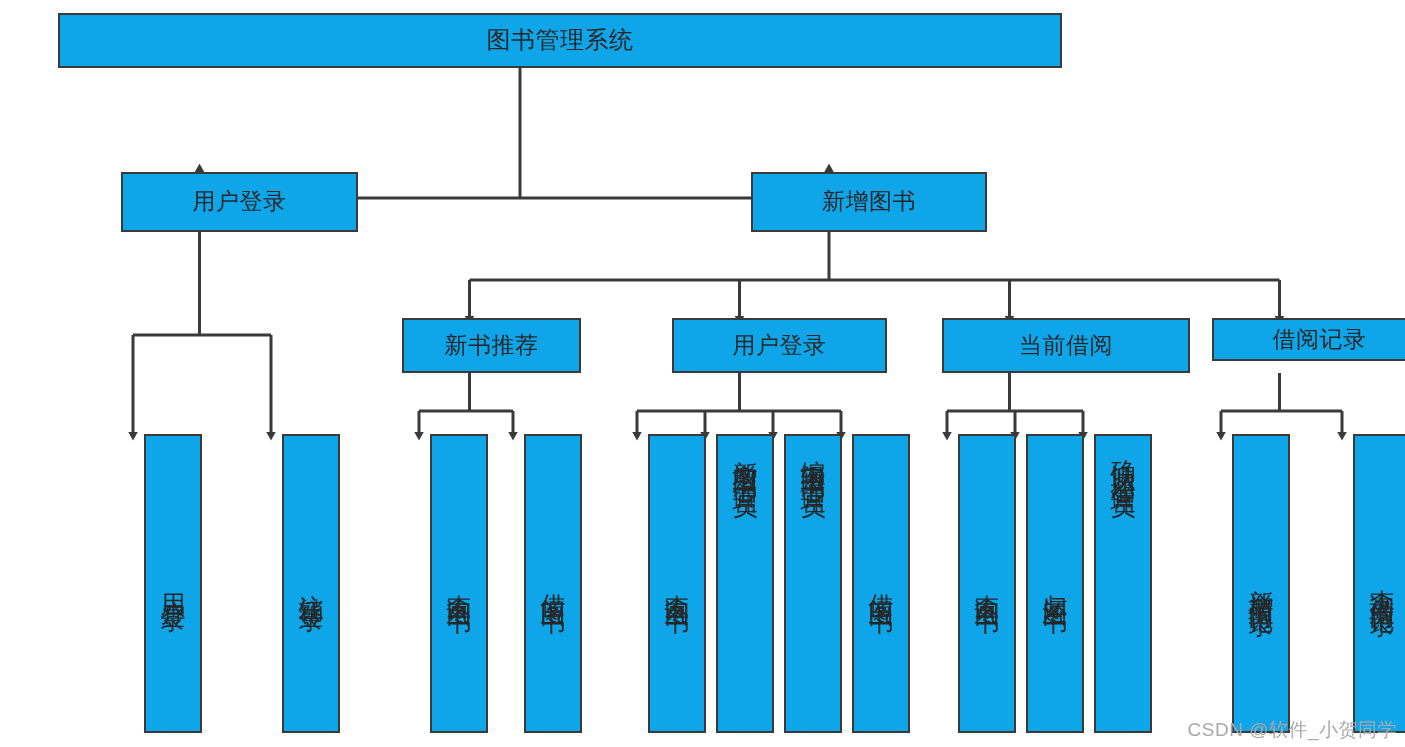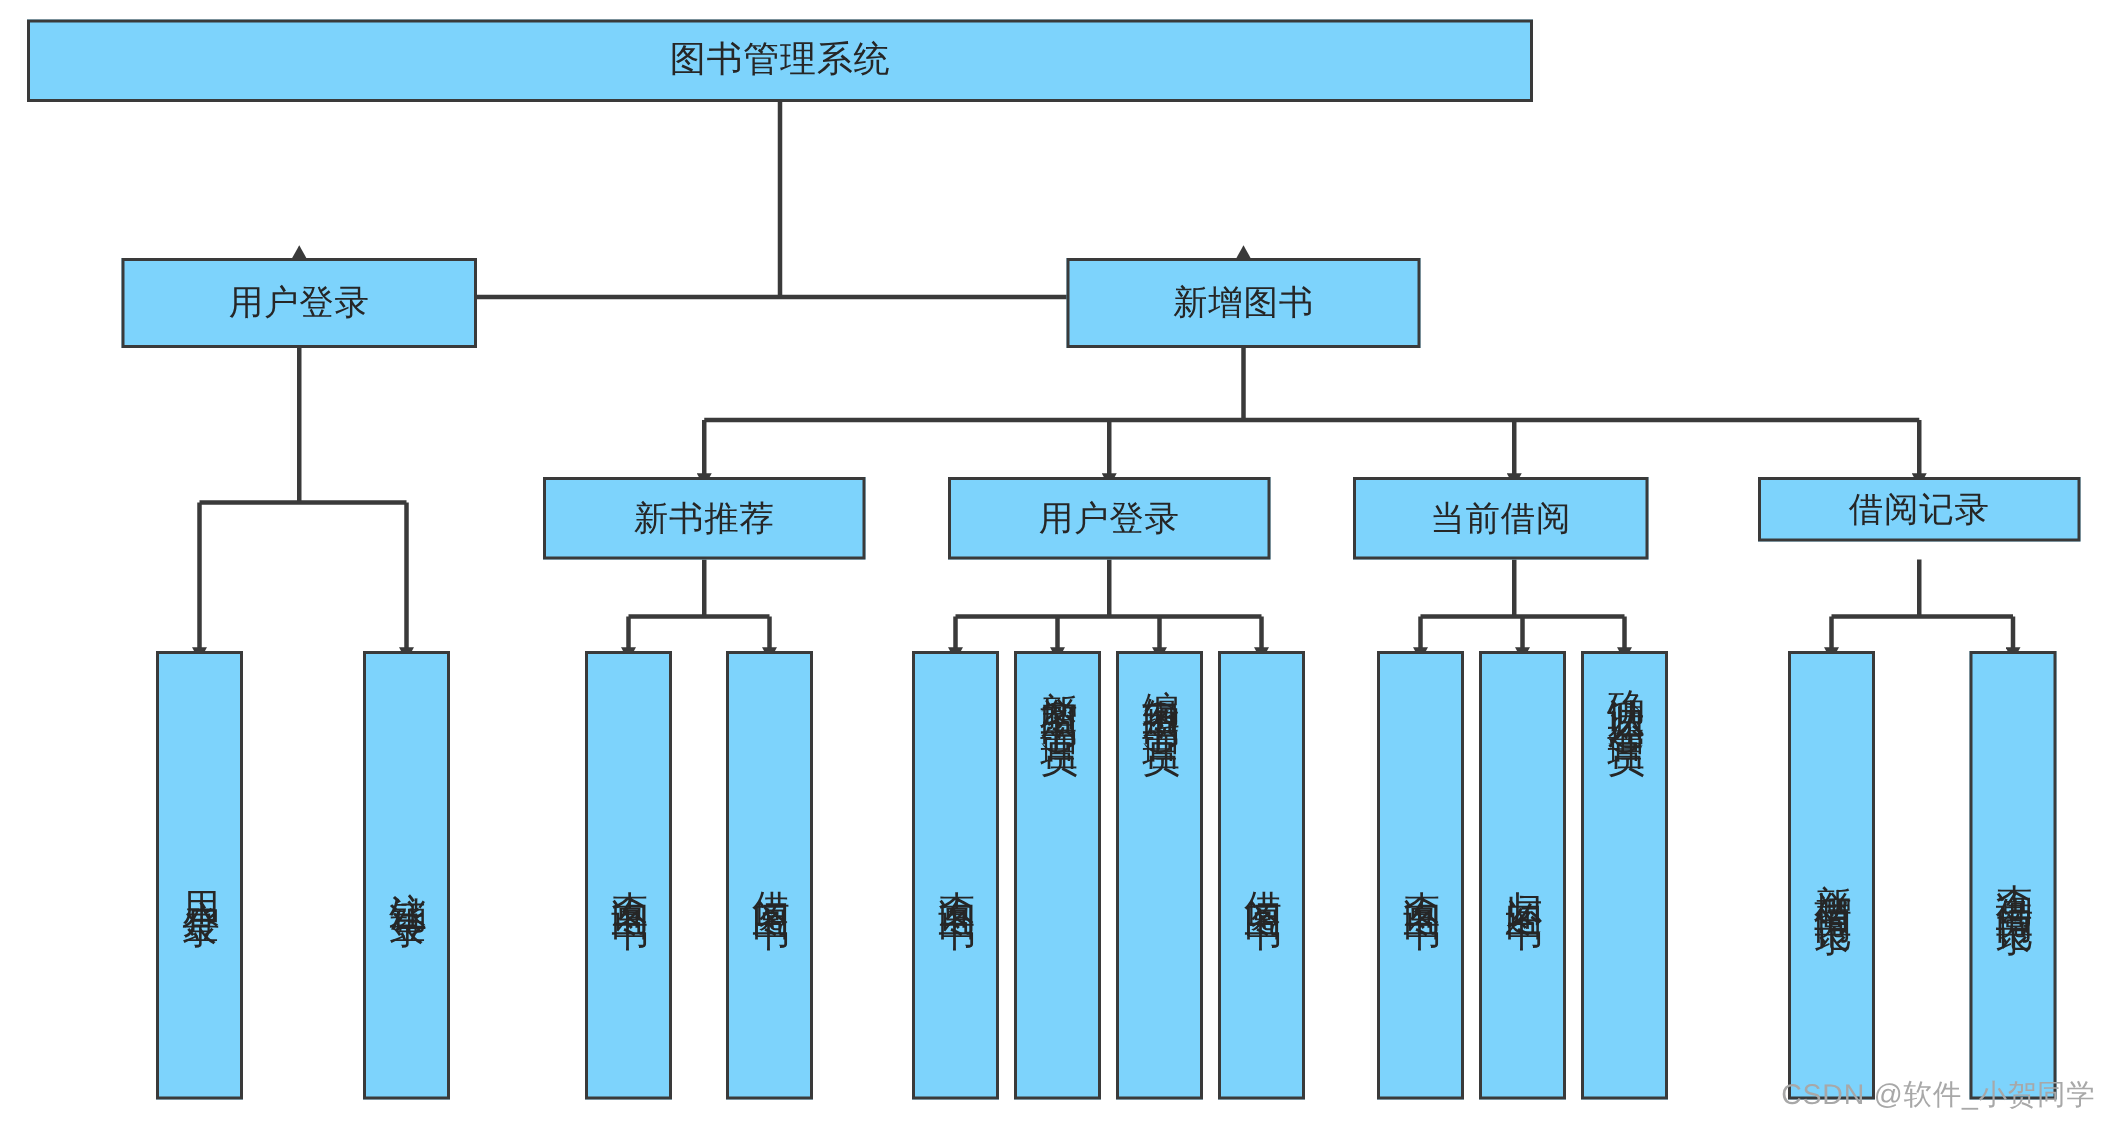--- a/index.html
+++ b/index.html
@@ -23,26 +23,27 @@
     position: absolute;
     left: 0;
     top: 0;
     width: 1405px;
     height: 747px;
     pointer-events: none;
   }
   .node {
     position: absolute;
     box-sizing: border-box;
-    background: #7dd3fc;
+    background: #0ea5e9;
     border: 2px solid #3a3a3a;
     display: flex;
     align-items: center;
     justify-content: center;
     z-index: 2;
+    margin-left: 40px;
   }
   .node-label {
     display: block;
     text-align: center;
     line-height: 1.28;
     color: #262626;
     white-space: pre-line;
   }
   
   .node.horiz .node-label {
@@ -134,27 +135,27 @@
   <div id="nodes-layer">
       <div class="node horiz root" style="left: 18px; top: 13px; width: 1004px; height: 55px;">
         <span class="node-label">图书管理系统</span>
       </div>
       <div class="node horiz" style="left: 81px; top: 172px; width: 237px; height: 60px;">
         <span class="node-label">用户登录</span>
       </div>
       <div class="node horiz" style="left: 711px; top: 172px; width: 236px; height: 60px;">
         <span class="node-label">新增图书</span>
       </div>
-      <div class="node horiz" style="left: 362px; top: 318px; width: 215px; height: 55px;">
+      <div class="node horiz" style="left: 362px; top: 318px; width: 179px; height: 55px;">
         <span class="node-label">新书推荐</span>
       </div>
       <div class="node horiz" style="left: 632px; top: 318px; width: 215px; height: 55px;">
         <span class="node-label">用户登录</span>
       </div>
-      <div class="node horiz" style="left: 902px; top: 318px; width: 197px; height: 55px;">
+      <div class="node horiz" style="left: 902px; top: 318px; width: 248px; height: 55px;">
         <span class="node-label">当前借阅</span>
       </div>
       <div class="node horiz" style="left: 1172px; top: 318px; width: 215px; height: 43px;">
         <span class="node-label">借阅记录</span>
       </div>
       <div class="node vert center" style="left: 104px; top: 434px; width: 58px; height: 299px;">
         <span class="node-label">用户登录</span>
       </div>
       <div class="node vert center" style="left: 242px; top: 434px; width: 58px; height: 299px;">
         <span class="node-label">注销登录</span>

